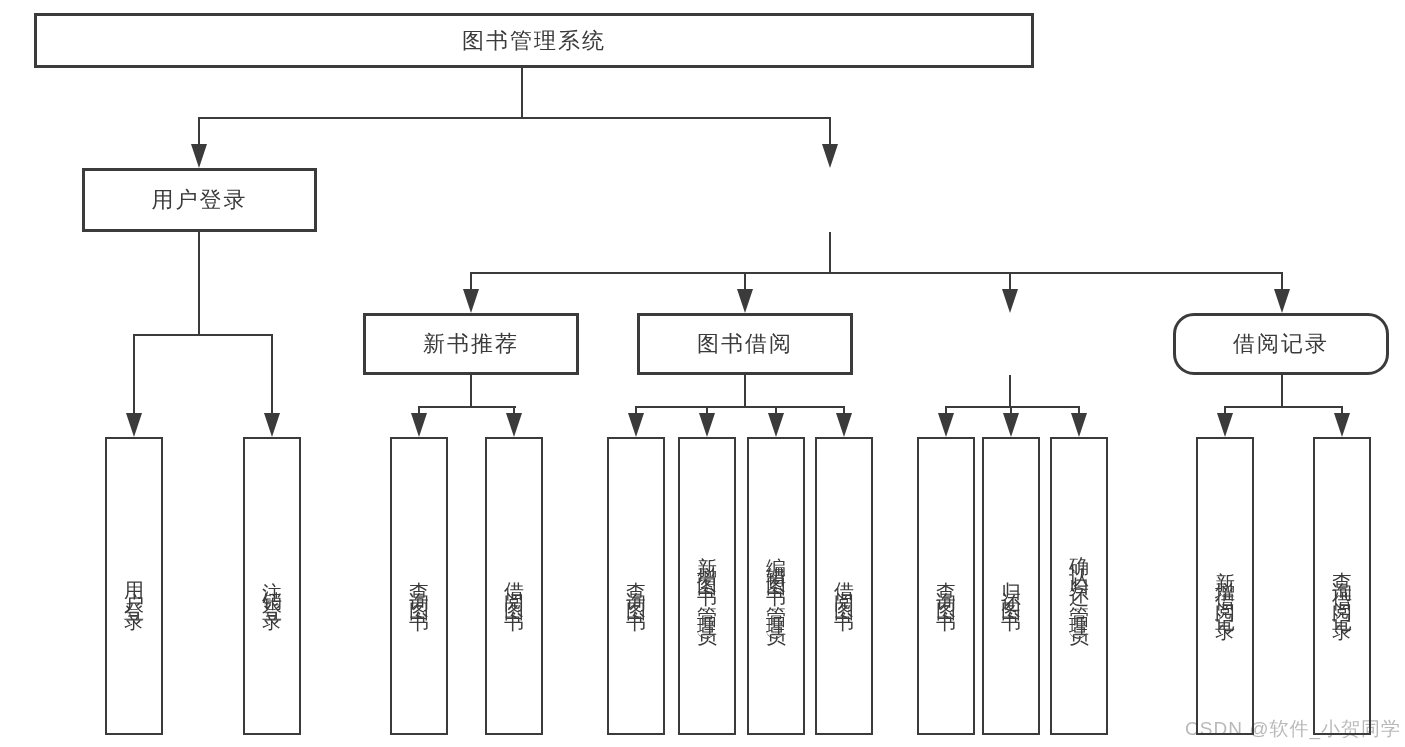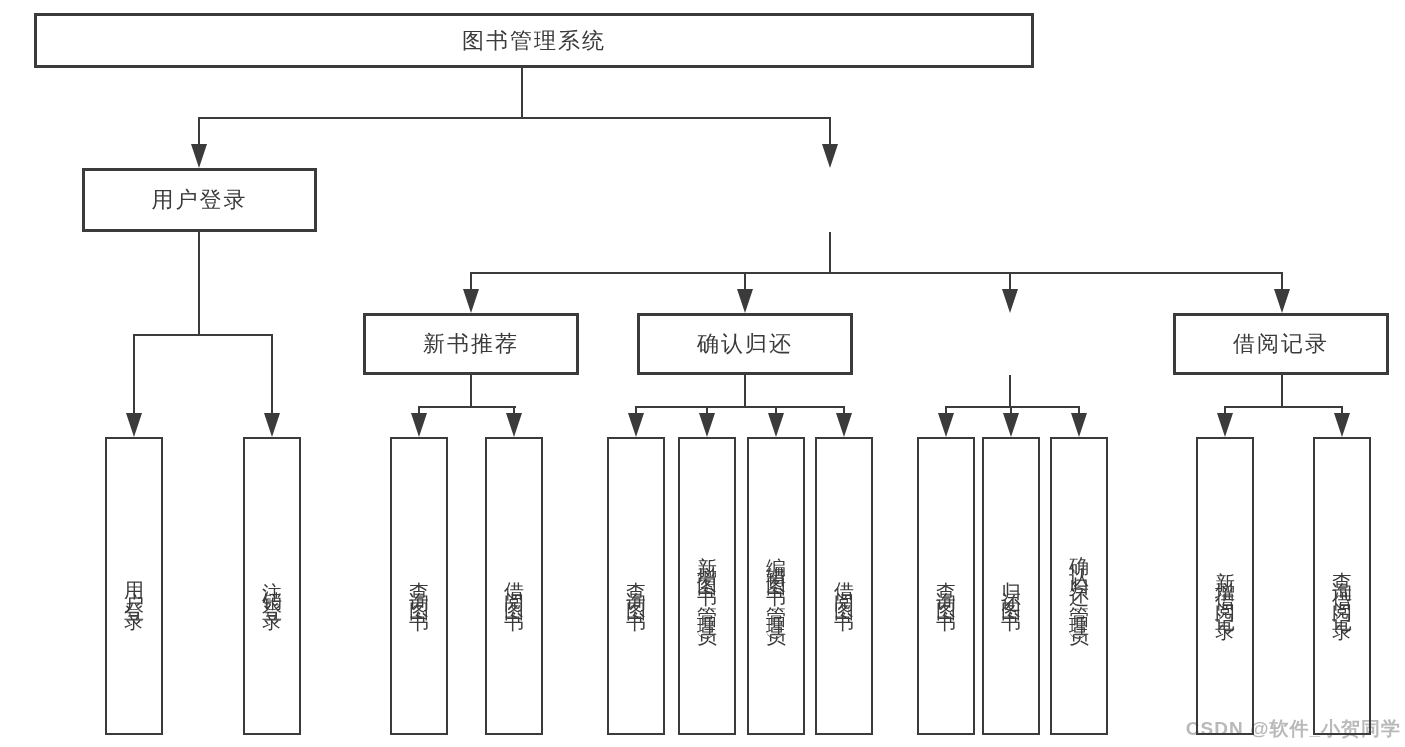--- a/index.html
+++ b/index.html
@@ -29,41 +29,41 @@
   .watermark{
     position:absolute;z-index:1;font-size:19px;letter-spacing:1px;
     color:#b9b9b9;white-space:nowrap;
   }
 </style>
 </head>
 <body>
 
 <div class="canvas">
 
-  <div class="watermark" style="top:716px;right:4px;font-weight:bold;">CSDN @软件_小贺同学</div>
+  <div class="watermark" style="top:716px;right:4px;">CSDN @软件_小贺同学</div>
 
   <div class="box hbox" style="left:22px;top:13px;width:1000px;height:55px;margin-left:12px;">
     <span>图书管理系统</span>
   </div>
 
   <div class="box hbox" style="left:82px;top:168px;width:235px;height:64px;">
     <span>用户登录</span>
   </div>
 
 
   <div class="box hbox" style="left:363px;top:313px;width:216px;height:62px;">
     <span>新书推荐</span>
   </div>
 
   <div class="box hbox" style="left:637px;top:313px;width:216px;height:62px;">
-    <span>确认归还</span>
+    <span>图书借阅</span>
   </div>
 
 
-  <div class="box hbox" style="left:1173px;top:313px;width:216px;height:62px;">
+  <div class="box hbox" style="left:1173px;top:313px;width:216px;height:62px;border-radius:21px;">
     <span>借阅记录</span>
   </div>
 
   <div class="box leaf" style="left:105px;top:437px;width:58px;height:298px;">
     <span class="vtext">用户登录</span>
   </div>
   <div class="box leaf" style="left:243px;top:437px;width:58px;height:298px;">
     <span class="vtext">注销登录</span>
   </div>
 

